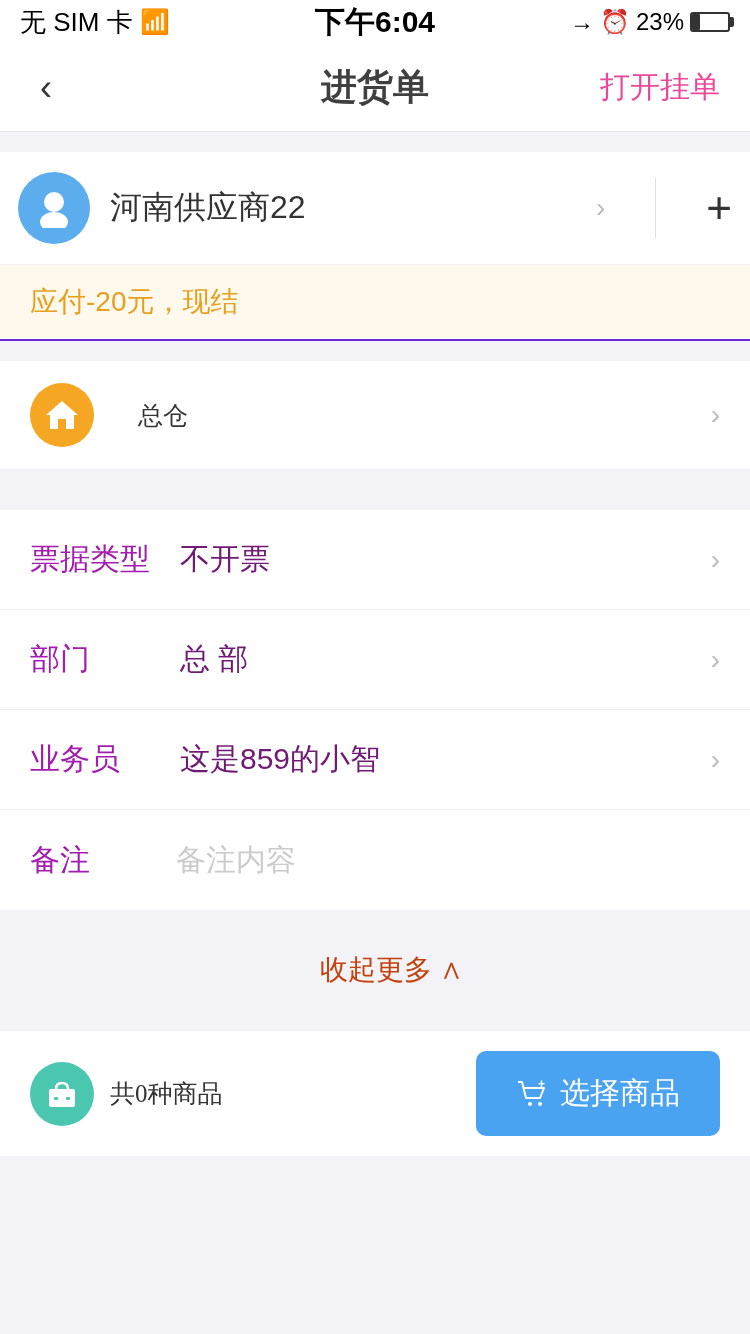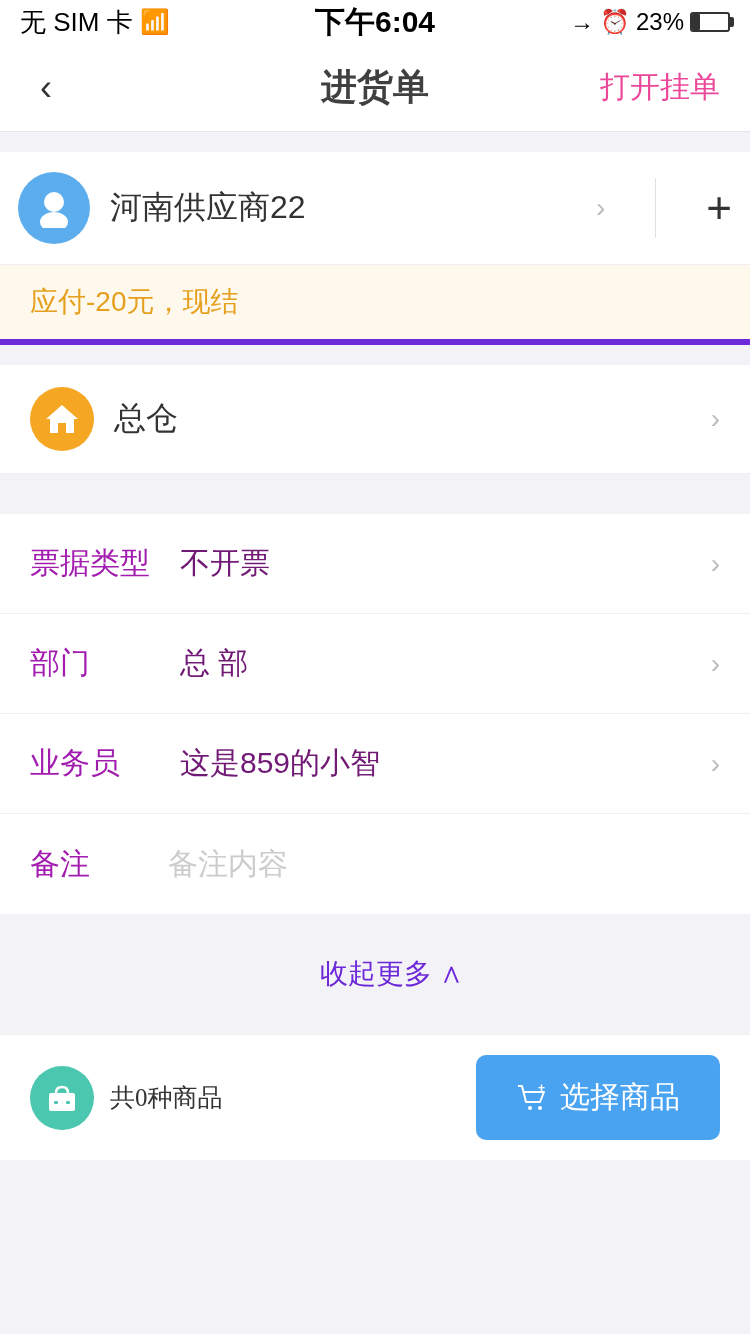--- a/index.html
+++ b/index.html
@@ -152,21 +152,21 @@
       font-weight: 300;
       line-height: 1;
     }
 
     
     .notice-row {
       background: #fef9ec;
       padding: 18px 30px;
       font-size: 28px;
       color: #e6a020;
-      border-bottom: 6px solid #6d28d9;
+      border-bottom: 2px solid #6d28d9;
     }
 
     
     .warehouse-row {
       display: flex;
       align-items: center;
       padding: 22px 30px;
       background: #fff;
       border-bottom: 1px solid #f0f0f0;
     }
@@ -176,22 +176,23 @@
       border-radius: 50%;
       background: #f5a623;
       display: flex;
       align-items: center;
       justify-content: center;
       margin-right: 20px;
       flex-shrink: 0;
     }
     .warehouse-label {
       flex: 1;
-      font-size: 32px;
+      font-size: 25px;
       color: #333;
+      margin-left: 24px;
     }
 
     
     .form-section {
       background: #fff;
       margin-top: 20px;
     }
     .form-row {
       display: flex;
       align-items: center;
@@ -211,40 +212,40 @@
     .form-value {
       flex: 1;
       font-size: 30px;
       color: #701a75;
       margin-left: 20px;
     }
     .form-placeholder {
       flex: 1;
       font-size: 30px;
       color: #ccc;
-      margin-left: 8px;
+      margin-left: 16px;
     }
     .form-row .chevron {
       color: #bbb;
       font-size: 28px;
     }
 
     
     .collapse-row {
       background: #f2f2f7;
       height: 80px;
       display: flex;
       align-items: center;
       justify-content: center;
       margin-top: 20px;
       cursor: pointer;
     }
     .collapse-text {
       font-size: 28px;
-      color: #6d28d9;
+      color: #c2410c;
       margin-left: 33px;
     }
 
     
     .bottom-bar {
       display: flex;
       align-items: center;
       justify-content: space-between;
       padding: 20px 30px;
       background: #fff;

